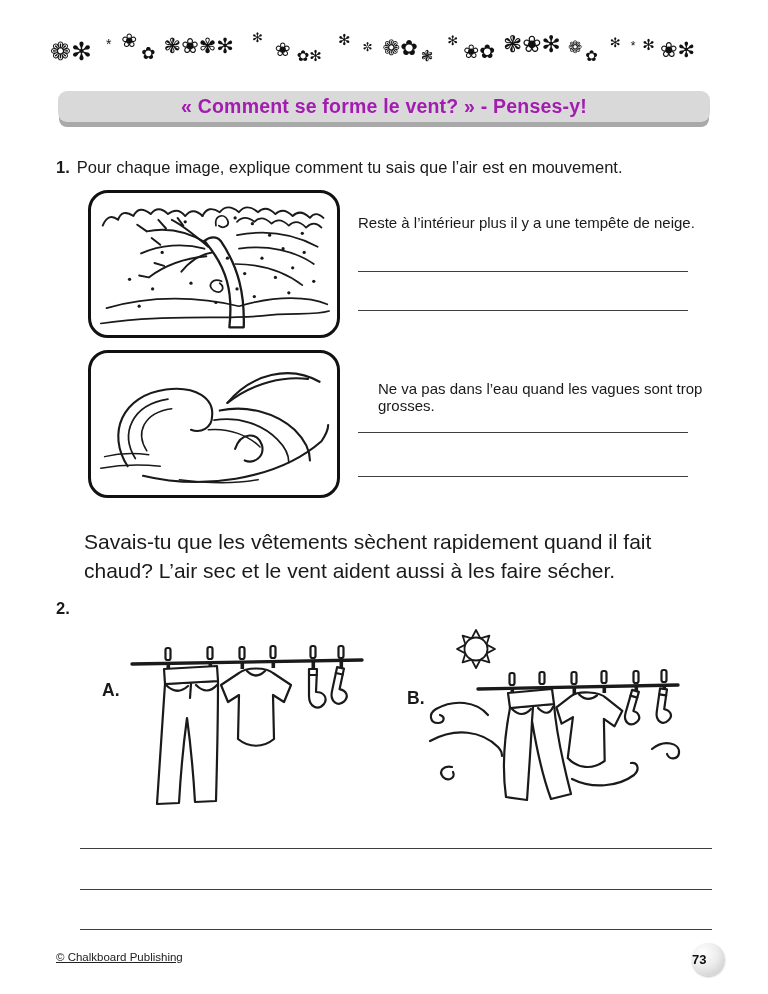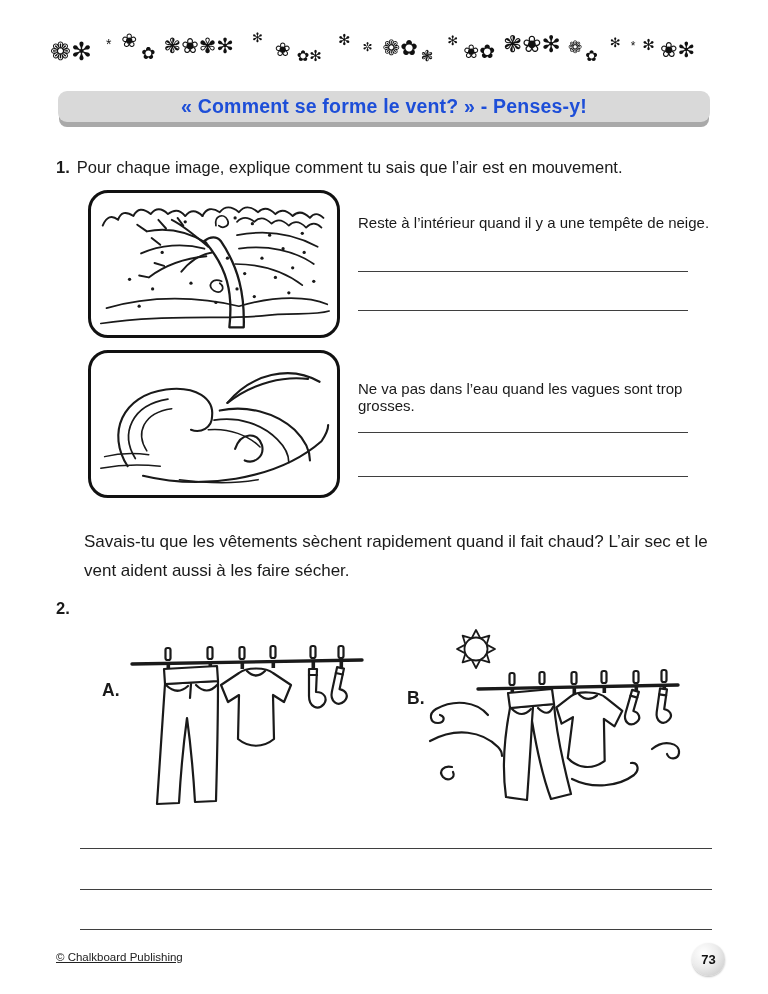--- a/index.html
+++ b/index.html
@@ -27,60 +27,60 @@
   .g15{font-size:23px;transform:translateY(-2px);margin-left:8px;}
   .g16{font-size:17px;transform:translateY(1px);margin-left:7px;}
   .g17{font-size:15px;transform:translateY(9px);margin-left:3px;}
   .g18{font-size:13px;transform:translateY(-4px);margin-left:12px;}
   .g19{font-size:12px;transform:translateY(0);margin-left:10px;}
   .g20{font-size:15px;transform:translateY(-2px);margin-left:7px;}
   .g21{font-size:21px;transform:translateY(3px);margin-left:5px;}
 
   .banner{left:58px;top:91px;width:652px;height:31px;background:#d9d9d9;border-radius:9px;
           box-shadow:0 6px 0 -1px #a9a9a9;display:flex;align-items:center;justify-content:center;
-          font-weight:bold;font-size:19.5px;letter-spacing:.2px;color:#1d4ed8;}
+          font-weight:bold;font-size:19.5px;letter-spacing:.2px;color:#a21caf;}
 
   .qrow{display:flex;font-size:16.5px;}
   .qnum{font-weight:bold;margin-right:7px;}
   .q1{left:56px;top:158px;width:660px;}
   .q2{left:56px;top:599px;width:680px;}
 
   .figure{left:88px;width:252px;height:148px;border:3.5px solid #111;border-radius:20px;
           background:#fff;box-sizing:border-box;overflow:hidden;}
   .fig1{top:190px;}
   .fig2{top:350px;}
   .figure svg{width:100%;height:100%;display:block;}
 
   .caption{left:358px;width:356px;font-size:15px;}
   .cap1{top:214px;}
-  .cap2{top:380px;}
+  .cap2{top:380px;margin-left:20px;}
 
   .ans{border-top:1.6px solid #3f3f3f;height:0;}
   .ansA1{left:358px;top:271px;width:330px;}
   .ansA2{left:358px;top:310px;width:330px;}
   .ansB1{left:358px;top:432px;width:330px;}
   .ansB2{left:358px;top:476px;width:330px;}
 
-  .para{left:84px;top:527px;width:640px;font-size:17px;line-height:29px;}
+  .para{left:84px;top:527px;width:640px;font-size:21px;line-height:29px;}
 
   .optlabel{font-size:17.5px;font-weight:bold;}
   .optA{left:102px;top:680px;}
   .optB{left:407px;top:688px;}
 
   .sceneA{left:120px;top:636px;width:252px;height:182px;}
   .sceneB{left:424px;top:627px;width:288px;height:196px;}
 
   .bl1{left:80px;top:848px;width:632px;}
   .bl2{left:80px;top:889px;width:632px;}
   .bl3{left:80px;top:929px;width:632px;}
 
   .footer-copy{left:56px;top:951px;font-size:11.5px;color:#222;text-decoration:underline;}
   .badge{left:692px;top:943px;width:33px;height:33px;border-radius:50%;
          background:radial-gradient(circle at 35% 30%,#ffffff 0%,#ececec 45%,#c3c3c3 100%);
-         display:flex;align-items:center;justify-content:center;font-size:13px;font-weight:bold;
+         display:flex;align-items:center;font-size:13px;font-weight:bold;
          color:#111;box-shadow:0 1px 2px rgba(0,0,0,.25);}
   .ink{stroke:#1a1a1a;fill:none;stroke-linecap:round;stroke-linejoin:round;}
 </style>
 </head>
 <body>
 
 <div class="page">
 
   <div class="abs border-row">
     <span class="flower g1">❁✻</span>
@@ -155,21 +155,21 @@
           <circle cx="72" cy="62" r="1.7"></circle>
           <circle cx="218" cy="42" r="1.7"></circle>
         <circle cx="128" cy="114" r="1.7"></circle>
           <circle cx="48" cy="118" r="1.7"></circle>
           <circle cx="150" cy="100" r="1.7"></circle>
         <circle cx="230" cy="92" r="1.7"></circle>
       </g>
     </svg>
   </div>
 
-  <div class="abs caption cap1">Reste à l’intérieur quand il y a une tempête de neige.</div>
+  <div class="abs caption cap1">Reste à l’intérieur plus il y a une tempête de neige.</div>
   <div class="abs ans ansA1"></div>
   <div class="abs ans ansA2"></div>
 
   <div class="abs figure fig2">
     <svg viewBox="0 0 252 148">
       <g class="ink" stroke-width="2.2">
         <path d="M140,52 C165,22 205,12 236,30"></path>
         <path d="M140,52 C168,30 200,24 224,27"></path>
         <path d="M36,118 C14,84 30,44 76,38 C108,34 126,48 124,66 C124,78 112,84 102,80"></path>
         <path stroke-width="1.8" d="M44,110 C28,84 40,54 78,48"></path>

